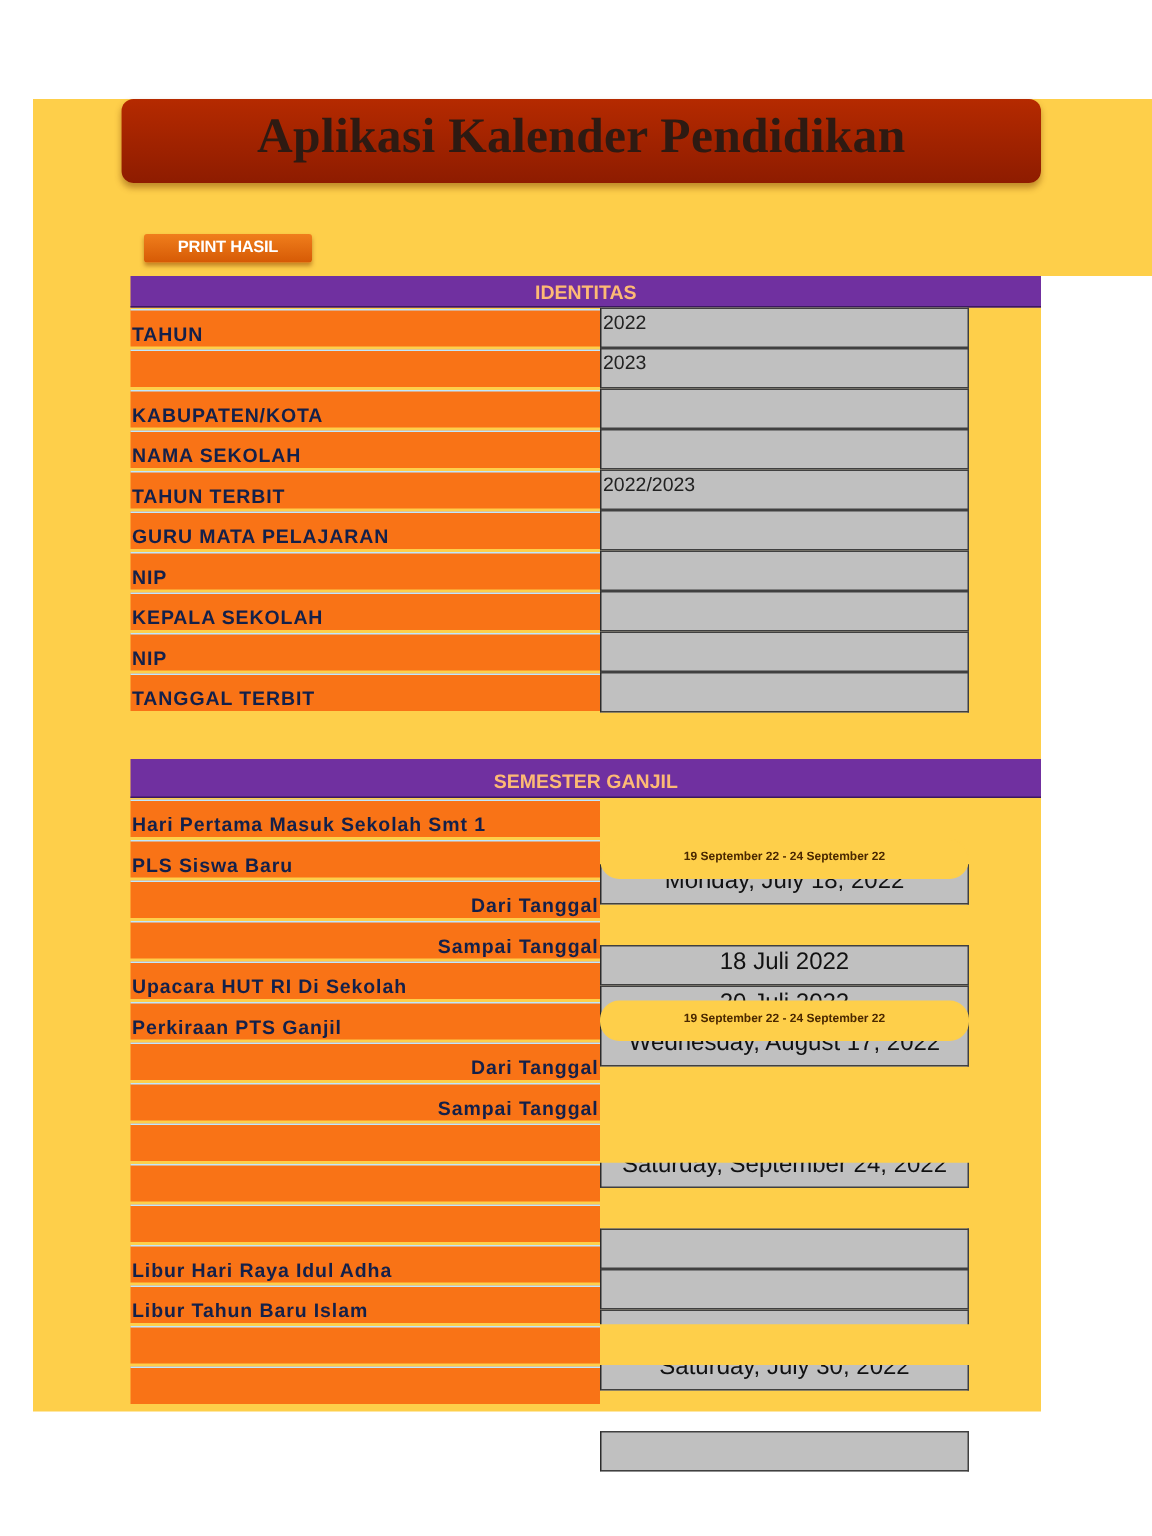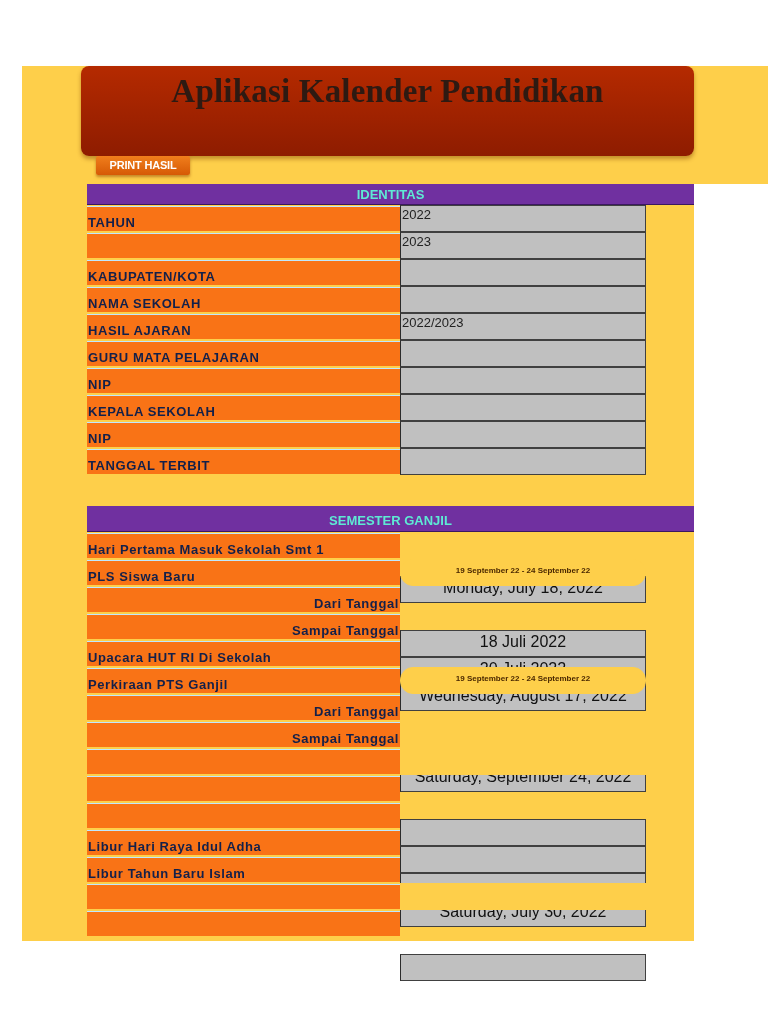--- a/index.html
+++ b/index.html
@@ -1,27 +1,27 @@
 <!DOCTYPE html>
 <html><head>
 <meta charset="utf-8">
 <style>
   html, body { margin:0; padding:0; background:#ffffff; }
   body { width:768px; height:1024px; position:relative; overflow:hidden; font-family:"Liberation Sans", sans-serif; }
   .bg-top { position:absolute; left:22px; top:66px; width:746px; height:118px; background:#fecf4a; }
   .bg-main { position:absolute; left:22px; top:184px; width:672px; height:757px; background:#fecf4a; }
-  .banner { position:absolute; left:81px; top:66px; width:613px; height:90px; border-radius:8px;
+  .banner { position:absolute; left:81px; top:66px; width:613px; height:56px; border-radius:8px;
     background:linear-gradient(#b52a00, #8e1c00); box-shadow:0 3px 4px rgba(120,60,0,0.45); }
   .banner-title { position:absolute; left:0; right:0; top:7px; text-align:center; font-family:"Liberation Serif", serif;
     font-weight:bold; font-size:33px; color:#2e1a12; letter-spacing:0.2px; }
-  .print-btn { position:absolute; left:96px; top:156px; width:94px; height:19px; border-radius:2px;
+  .print-btn { position:absolute; left:96px; top:156px; width:112px; height:19px; border-radius:2px;
     background:linear-gradient(#f07e1c, #d65a05); box-shadow:0 2px 3px rgba(140,60,0,0.5);
     color:#ffffff; font-family:"Liberation Sans", sans-serif; font-weight:bold; font-size:11px; line-height:19px; text-align:center; cursor:pointer; letter-spacing:-0.2px; }
   .tbl { position:absolute; left:87px; width:607px; }
-  .sec-head { height:20px; background:#7030a0; color:#5eead4; font-weight:bold; font-size:13px; text-align:center; line-height:22px; border-bottom:1px solid #3b1860; }
+  .sec-head { height:20px; background:#7030a0; color:#fdba74; font-weight:bold; font-size:13px; text-align:center; line-height:22px; border-bottom:1px solid #3b1860; }
   .row { display:flex; height:27px; }
   .lbl { width:313px; height:25px; margin-top:1px; background:#f97316; border-top:1px solid #bfe8ff; color:#13204a; font-weight:bold;
     font-size:13px; display:flex; align-items:flex-end; padding-left:1px; box-sizing:border-box; padding-bottom:1px; letter-spacing:0.6px; }
   .lbl.right { justify-content:flex-end; padding-right:1px;padding-left:24px; }
   .val { width:246px; height:27px; box-sizing:border-box; border:1px solid #404040; border-left:1px solid #2b2b2b; background:#c0c0c0; color:#222; font-size:13px; }
   .val.yellow { background:#fecf4a; border-color:#fecf4a; }
   .val.left { padding-left:1px; line-height:18px; }
   .val.big { text-align:center; font-size:16px; line-height:22px; color:#111;margin-top:44px; }
   .val.small { text-align:center; font-size:8px; font-weight:bold; color:#4a2800; line-height:22px;border-radius:13px; }
 </style>
@@ -49,21 +49,21 @@
   </div>
   <div class="row">
     <div class="lbl">KABUPATEN/KOTA</div>
     <div class="val left"></div>
   </div>
   <div class="row">
     <div class="lbl">NAMA SEKOLAH</div>
     <div class="val left"></div>
   </div>
   <div class="row">
-    <div class="lbl">HASIL AJARAN</div>
+    <div class="lbl">TAHUN TERBIT</div>
     <div class="val left">2022/2023</div>
   </div>
   <div class="row">
     <div class="lbl">GURU MATA PELAJARAN</div>
     <div class="val left"></div>
   </div>
   <div class="row">
     <div class="lbl">NIP</div>
     <div class="val left"></div>
   </div>

